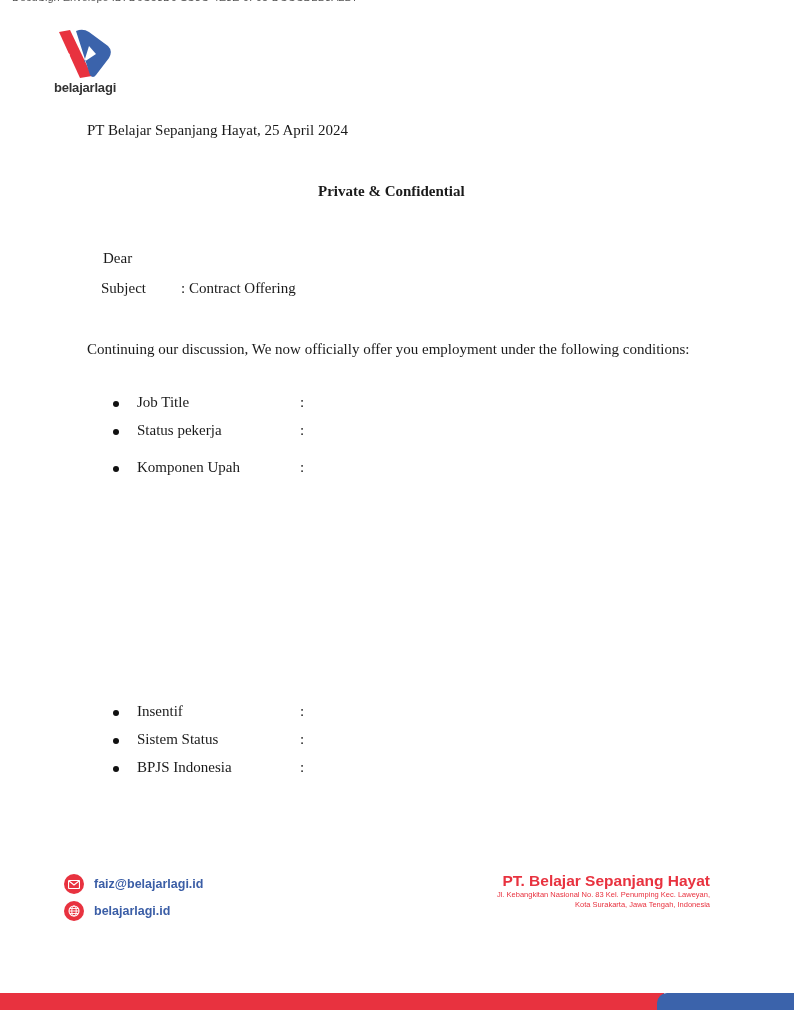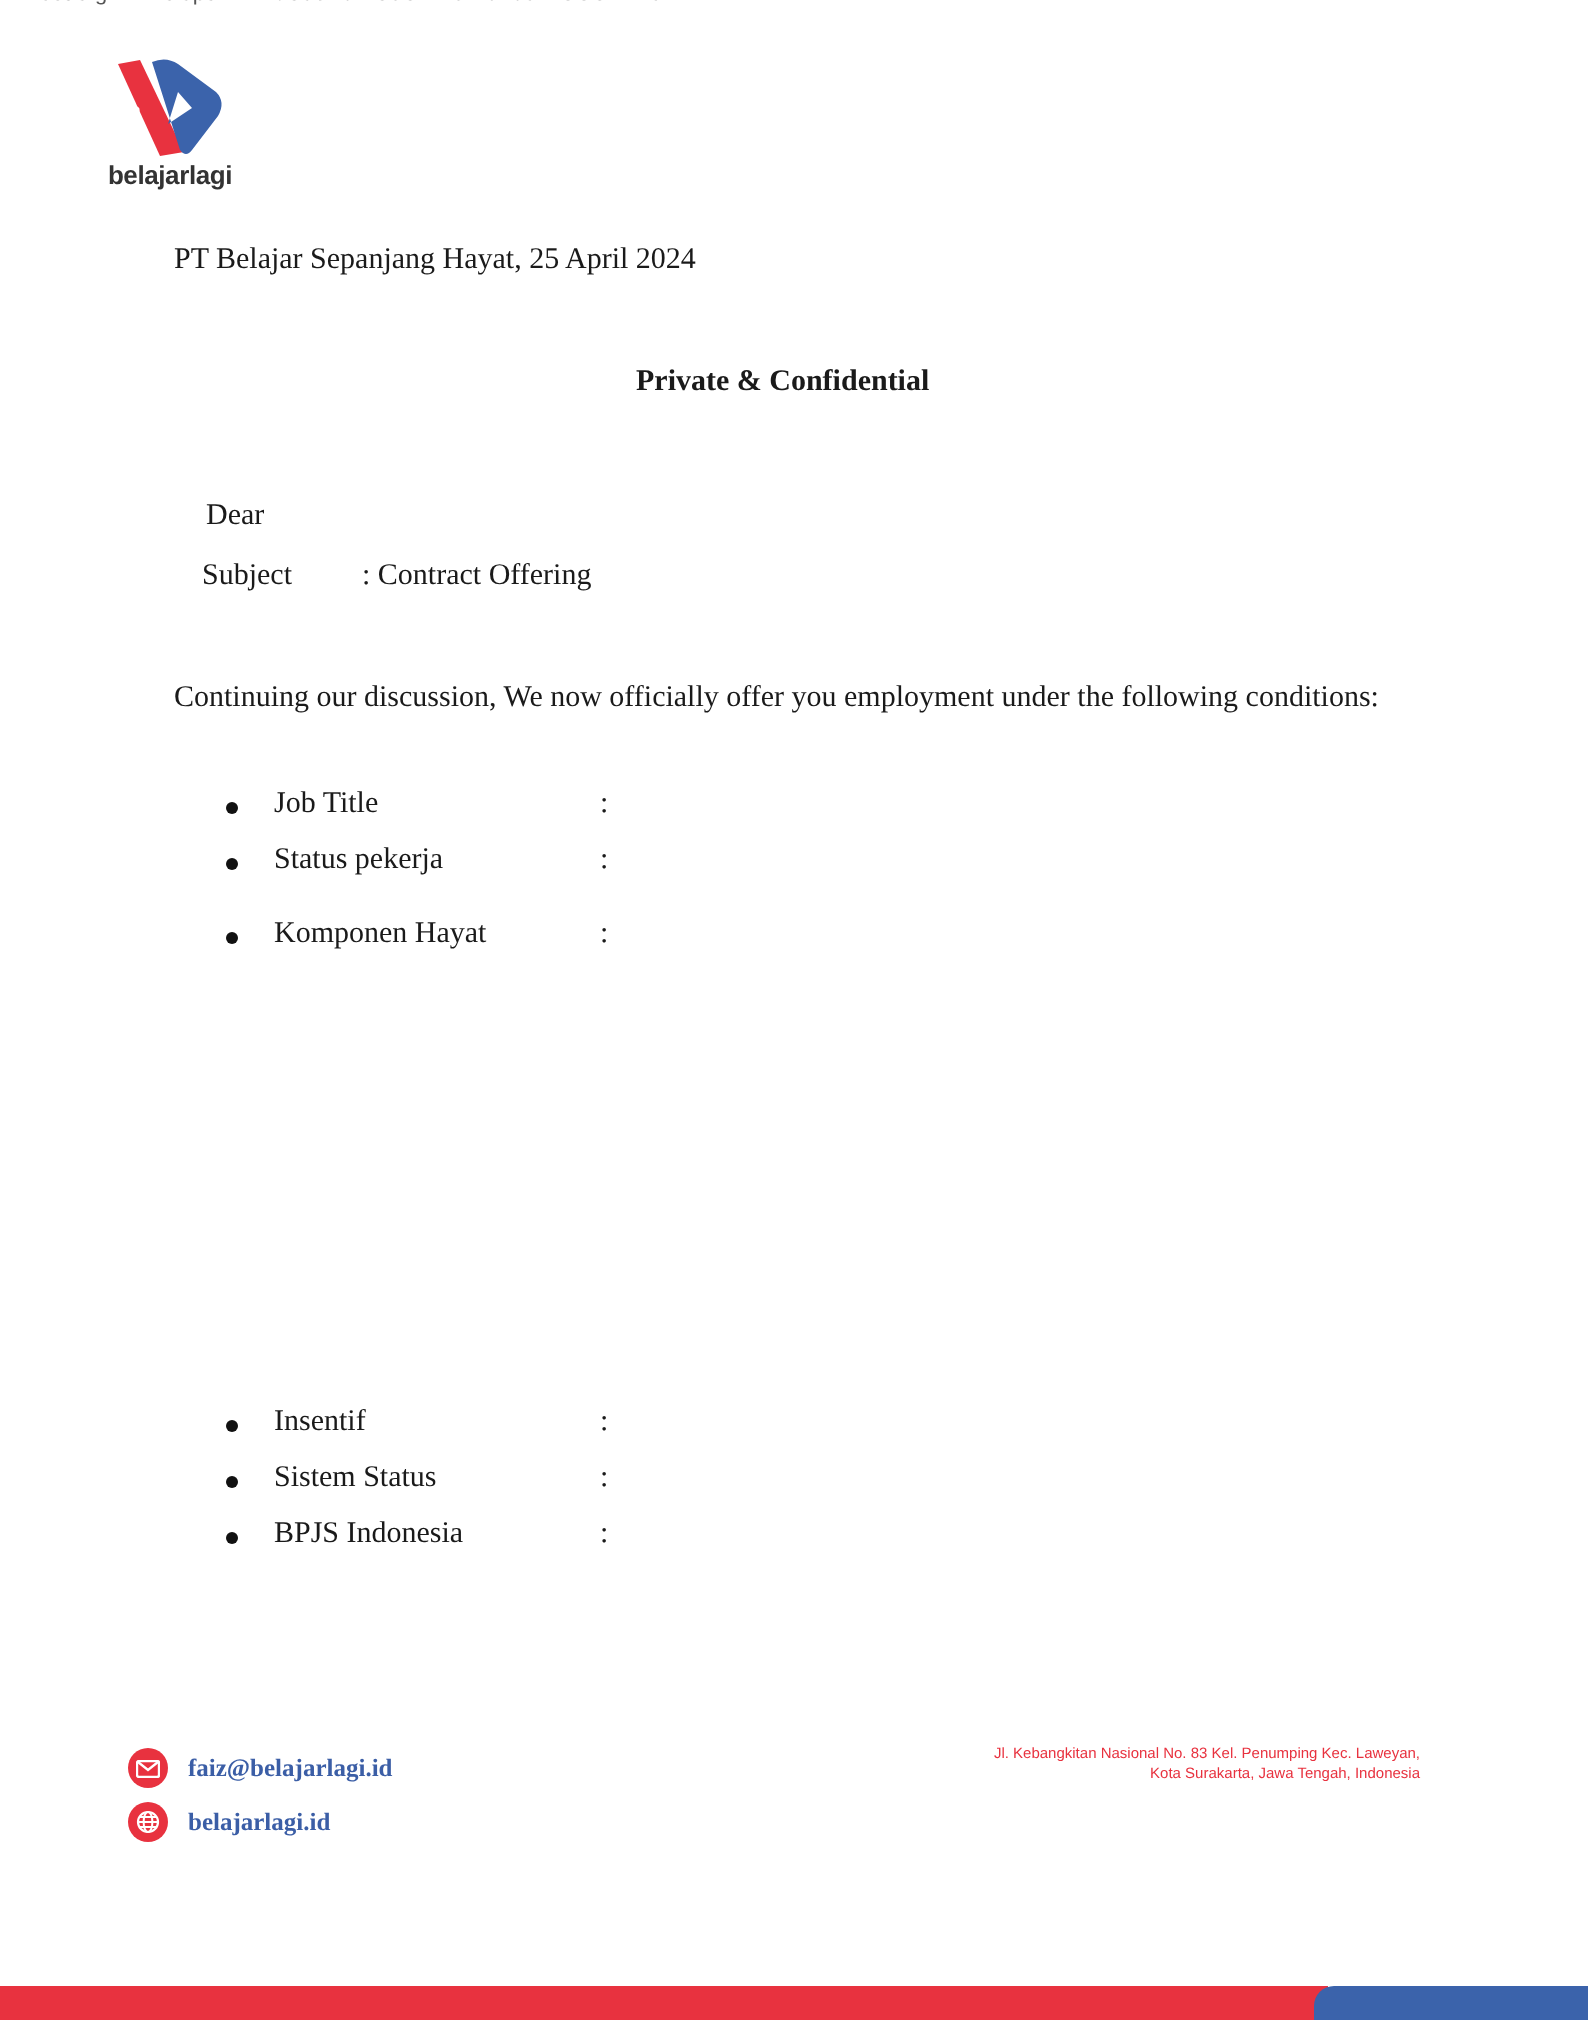--- a/index.html
+++ b/index.html
@@ -36,21 +36,21 @@
     }
     .cond .label { position: absolute; left: 27px; top: 0; }
     .cond .colon { position: absolute; left: 190px; top: 0; }
 
     .foot-contact { position: absolute; left: 64px; height: 20px; display: flex; align-items: center; }
     .foot-contact .ic {
       width: 20px; height: 20px; border-radius: 50%; background: #e8323f;
       display: flex; align-items: center; justify-content: center;
     }
     .foot-contact .txt {
-      margin-left: 10px; font-family: Liberation Serif, serif; font-weight: bold;
+      margin-left: 10px; font-family: Liberation Sans, sans-serif; font-weight: bold;
       font-size: 12.5px; color: #3b5ea6;
     }
     .company {
       position: absolute; right: 84px; top: 872px; text-align: right;
       font-family: "Liberation Sans", sans-serif; color: #e8323f;
     }
     .company .name { font-weight: bold; font-size: 15.5px; line-height: 18px; }
     .company .addr { font-size: 7.5px; line-height: 10px; }
     .bar-red { position: absolute; left: 0; top: 993px; width: 664px; height: 17px; background: #e8323f; }
     .bar-blue {
@@ -84,21 +84,21 @@
   <span class="label">Job Title</span>
   <span class="colon">:</span>
 </div>
 <div class="cond" style="top:422px">
   <span class="bullet"></span>
   <span class="label">Status pekerja</span>
   <span class="colon">:</span>
 </div>
 <div class="cond" style="top:459px">
   <span class="bullet"></span>
-  <span class="label">Komponen Hayat</span>
+  <span class="label">Komponen Upah</span>
   <span class="colon">:</span>
 </div>
 <div class="cond" style="top:703px">
   <span class="bullet"></span>
   <span class="label">Insentif</span>
   <span class="colon">:</span>
 </div>
 <div class="cond" style="top:731px">
   <span class="bullet"></span>
   <span class="label">Sistem Status</span>
@@ -124,18 +124,19 @@
     <svg width="12" height="12" viewBox="0 0 12 12">
         <circle cx="6" cy="6" r="5" fill="none" stroke="#fff" stroke-width="1.1"></circle>
         <ellipse cx="6" cy="6" rx="2.2" ry="5" fill="none" stroke="#fff" stroke-width="1"></ellipse>
         <path d="M1 6 H11 M2 3.5 H10 M2 8.5 H10" stroke="#fff" stroke-width="0.9"></path>
       </svg>
   </span>
   <span class="txt">belajarlagi.id</span>
 </div>
 
 <div class="company">
+  <div class="name">PT. Belajar Sepanjang Hayat</div>
   <div class="addr">Jl. Kebangkitan Nasional No. 83 Kel. Penumping Kec. Laweyan,</div>
   <div class="addr">Kota Surakarta, Jawa Tengah, Indonesia</div>
 </div>
 
 <div class="bar-red"></div>
 <div class="bar-blue"></div>
 
 </body></html>

